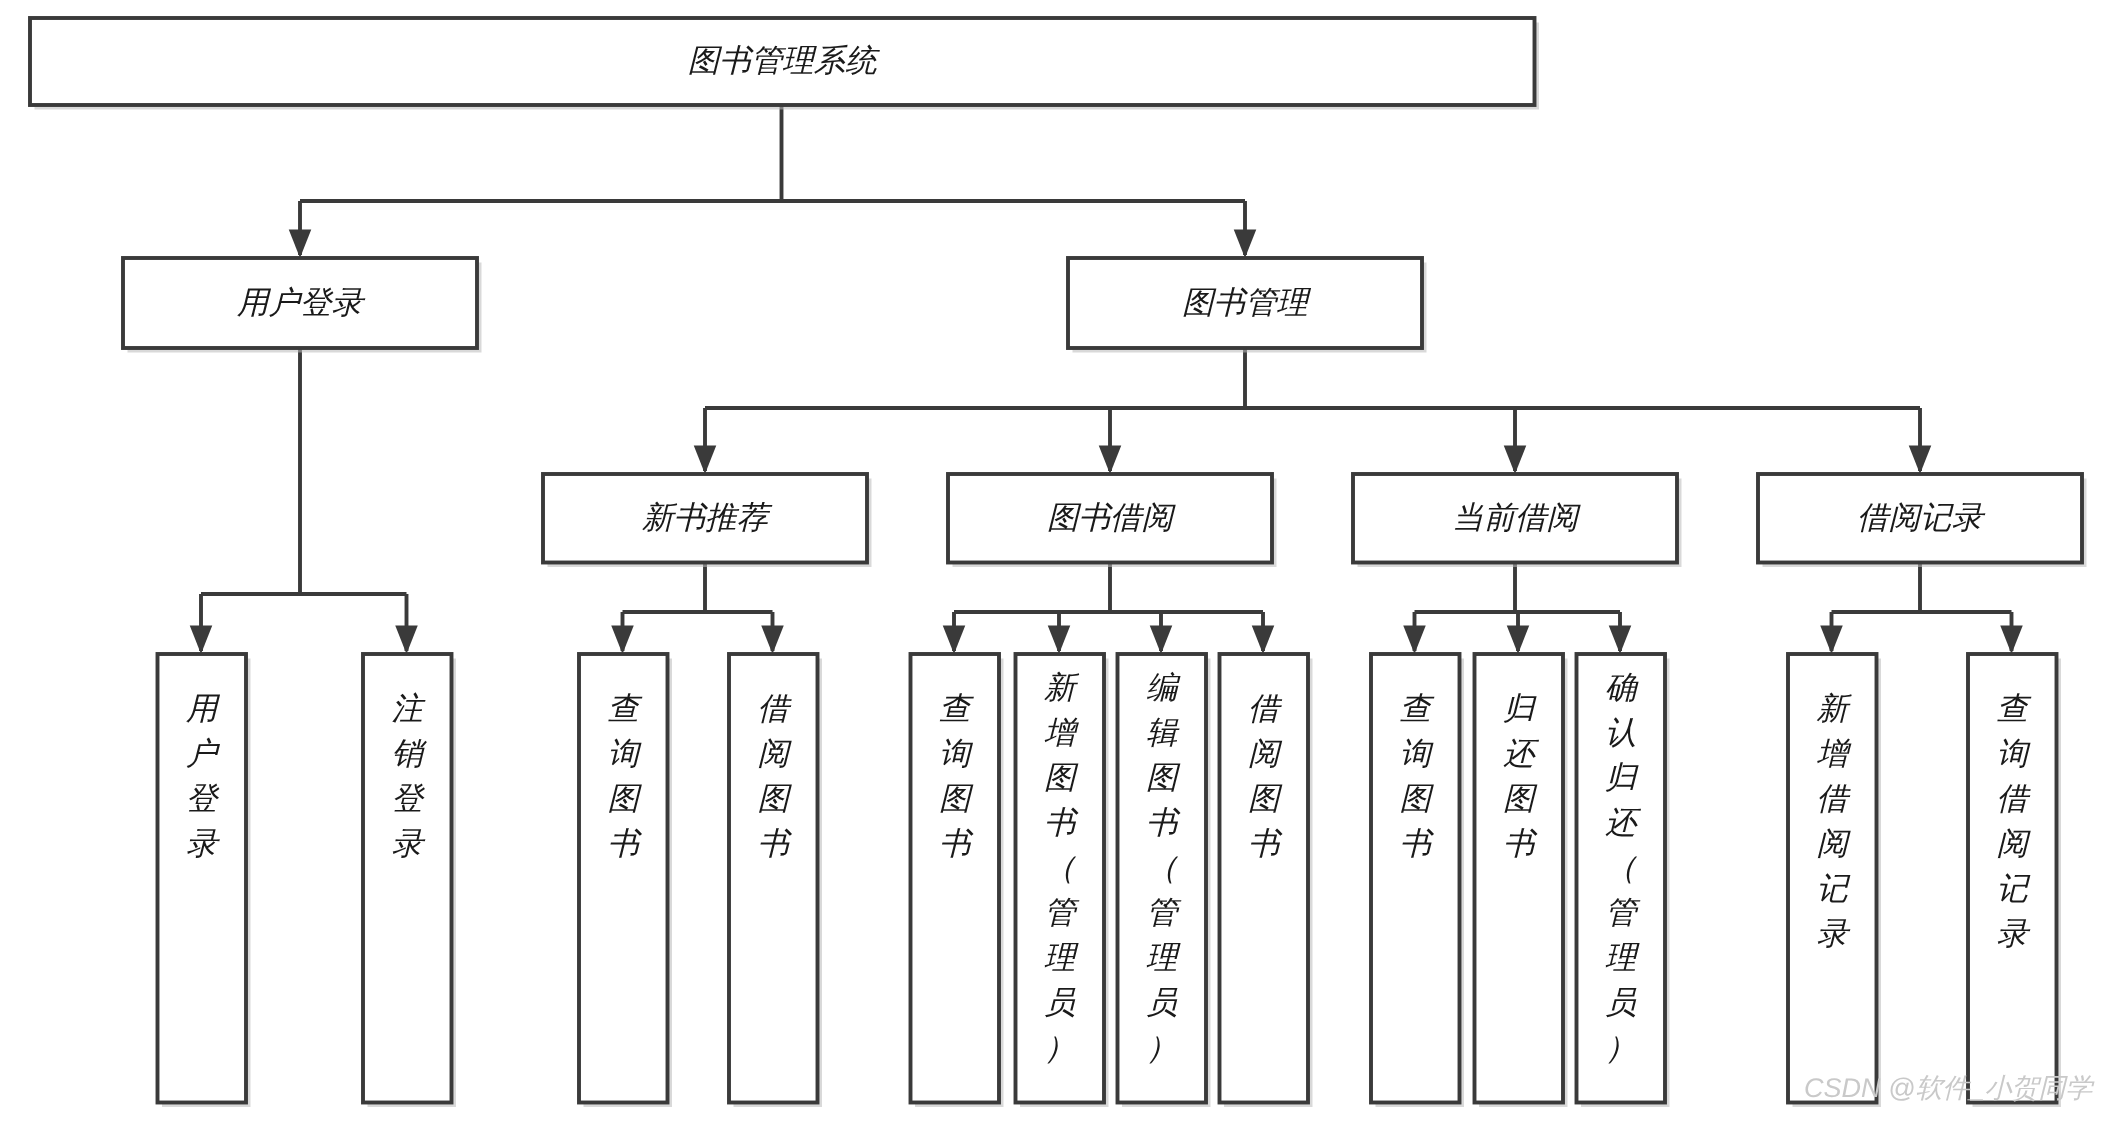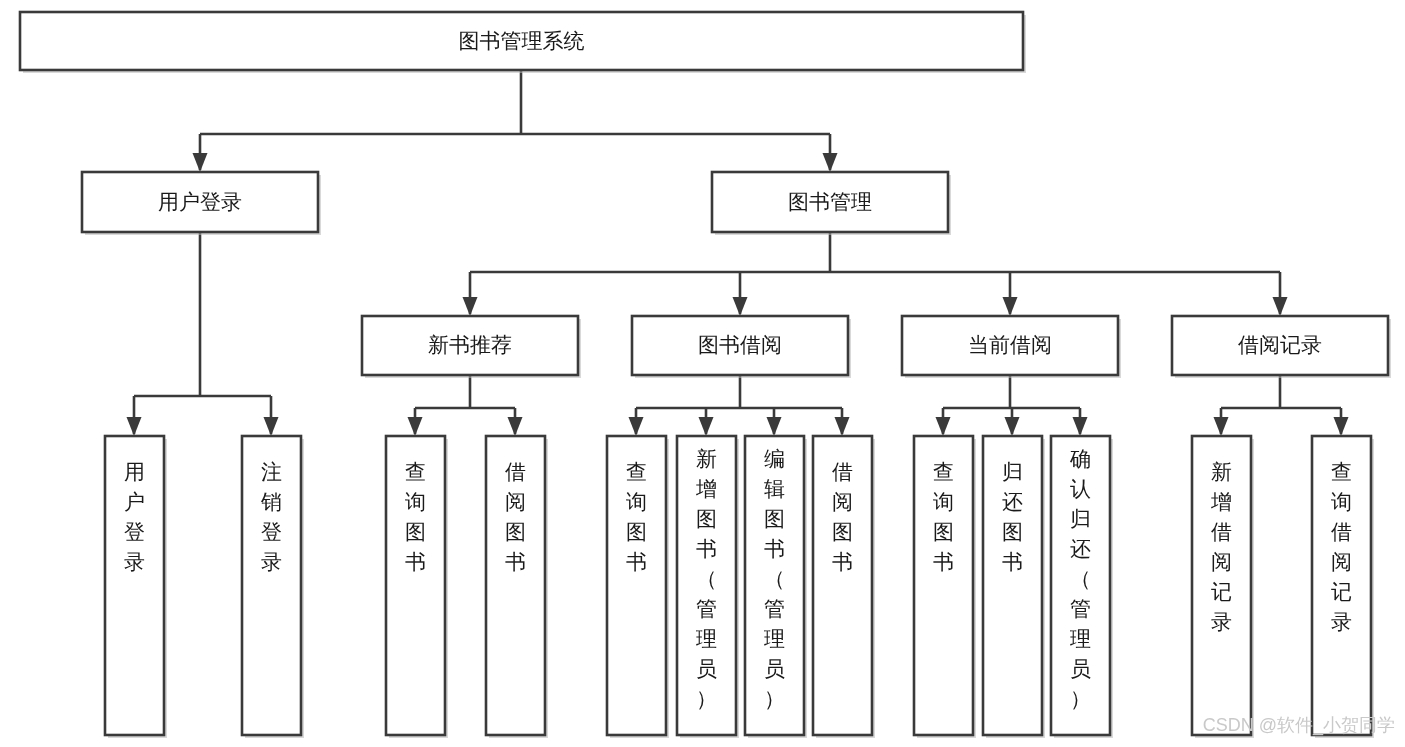--- a/index.html
+++ b/index.html
@@ -12,20 +12,21 @@
     width: 1405px;
     height: 747px;
     overflow: hidden;
     font-family: "Liberation Sans", "DejaVu Sans", sans-serif;
     position: relative;
   }
   #diagram-root {
     position: relative;
     width: 1405px;
     height: 747px;
+    font-style: italic;
   }
   svg#tree-svg {
     position: absolute;
     left: 0;
     top: 0;
     width: 1405px;
     height: 747px;
     display: block;
   }
   .node-box {

